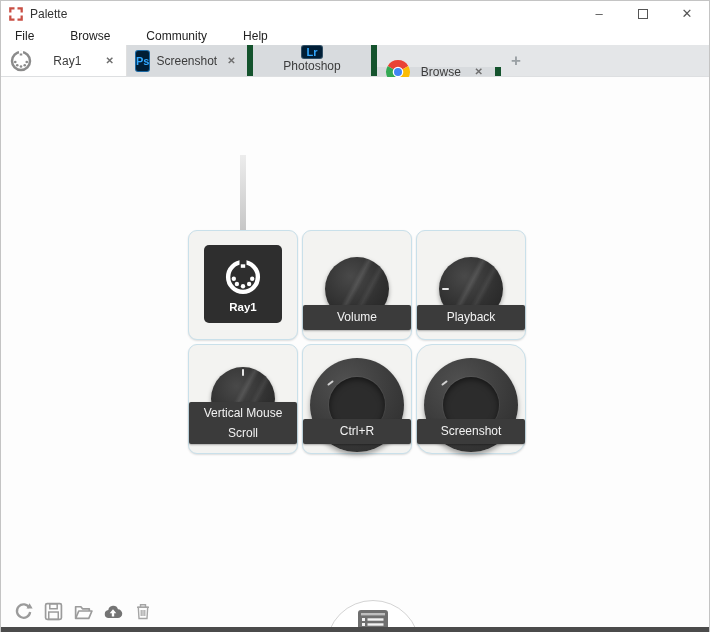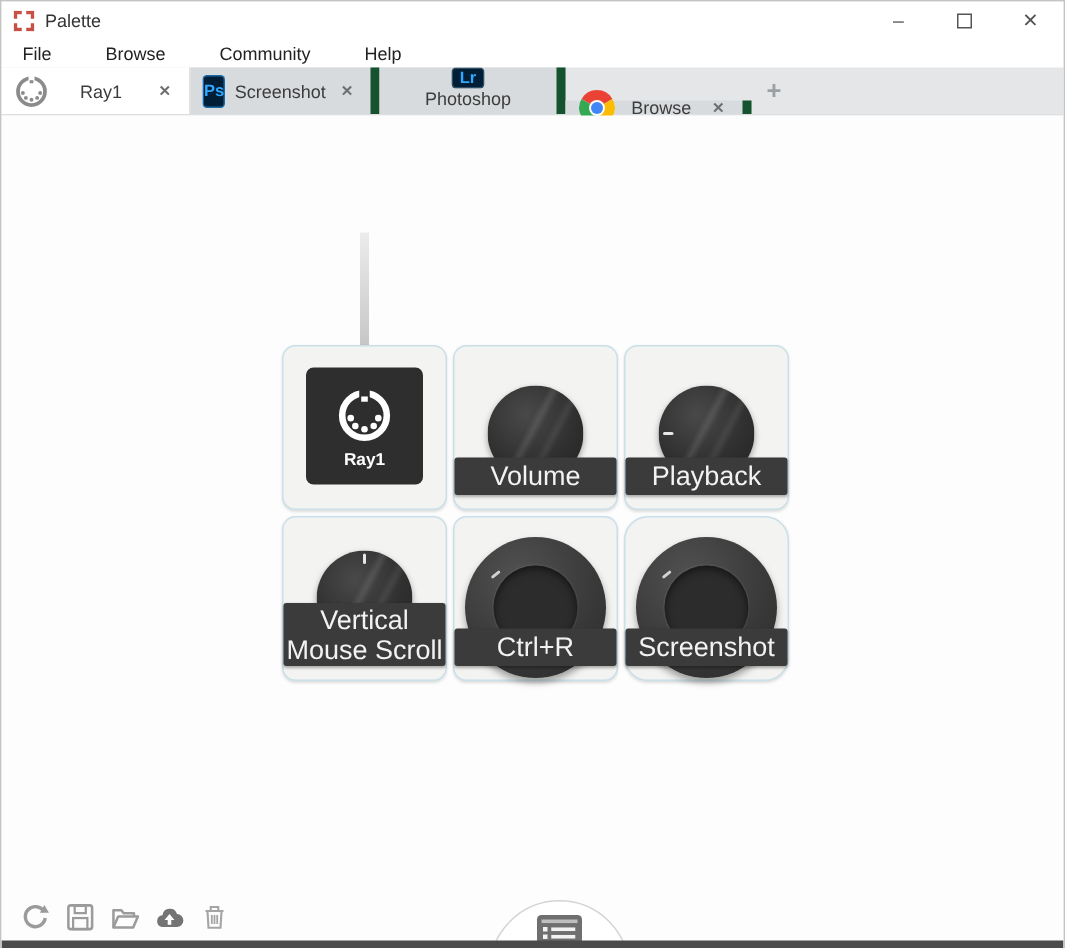--- a/index.html
+++ b/index.html
@@ -65,21 +65,21 @@
   .bigdial { position:absolute; left:7px; top:13px; width:94px; height:94px; border-radius:50%;
              background:radial-gradient(circle at 38% 28%, #515151, #3a3a3a 55%, #2b2b2b 95%);
              box-shadow:0 3px 5px rgba(0,0,0,.35); }
   .bigdial .inner { position:absolute; left:19px; top:19px; width:56px; height:56px; border-radius:50%;
              background:#2c2c2c; box-shadow:inset 0 2px 6px rgba(0,0,0,.55), 0 0 0 1px rgba(255,255,255,.05); }
   .speck { position:absolute; width:7px; height:2px; background:rgba(255,255,255,.75); border-radius:1px; }
   .speck-a { left:17px; top:24px; transform:rotate(-38deg); }
   .speck-b { left:69px; top:70px; transform:rotate(-38deg); }
 
   .label-bar { position:absolute; left:0; right:0; bottom:9px; background:#3b3b3b; color:#f2f2f2;
-               border-radius:2px; font-size:18px; text-align:center; line-height:25px; height:25px;
+               border-radius:2px; font-size:12px; text-align:center; line-height:25px; height:25px;
                box-shadow:0 1px 2px rgba(0,0,0,.3); z-index:2; }
   .label-bar.two-line { height:42px; line-height:20px; padding-top:1px; }
 
   
   .bottom-toolbar { position:absolute; left:12px; bottom:11px; display:flex; gap:10px; z-index:6; }
   .tool-btn { width:20px; height:20px; display:flex; align-items:center; justify-content:center; }
 
   .panel-handle { position:absolute; left:325px; top:599px; width:94px; height:94px; border-radius:50%;
                   background:#fff; border:1.5px solid #d4d4d4; z-index:4;
                   display:flex; justify-content:center; }

